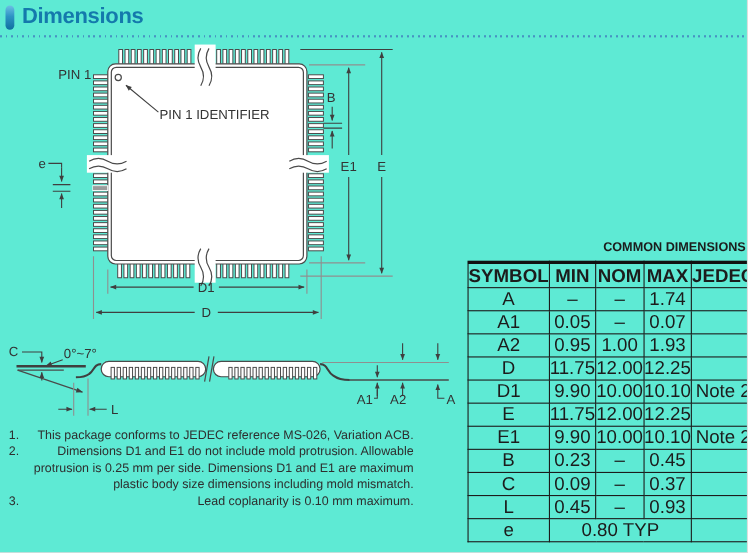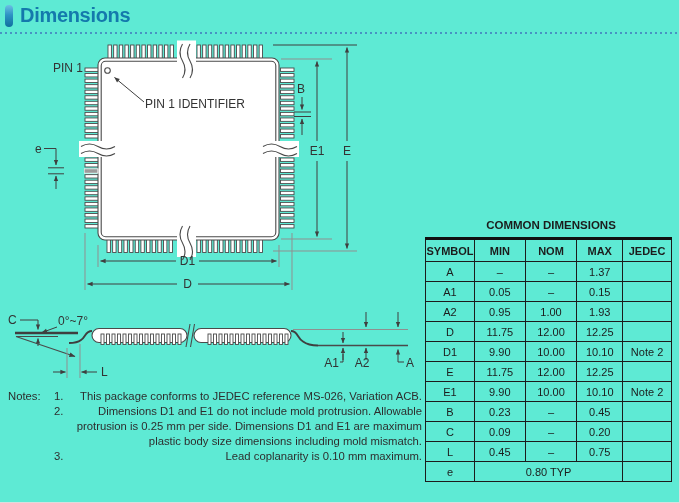--- a/index.html
+++ b/index.html
@@ -26,25 +26,25 @@
   
   .notes{position:absolute;left:8px;top:389px;width:412px;display:flex;
          font-size:11.3px;line-height:15px;color:#2e2e2e;}
   .notes-label{width:46px;flex:none;}
   .notes ol{list-style:none;margin:0;padding:0;}
   .notes li{display:flex;}
   .notes .num{width:16px;flex:none;}
   .notes .txt{width:352px;text-align:right;}
   
   .tblk{position:absolute;left:424px;top:219px;width:254px;color:#1c1c1c;}
-  .tbl-title{text-align:center;font-weight:bold;font-size:11.5px;}
+  .tbl-title{text-align:right;font-weight:bold;font-size:11.5px;}
   .tbl-sub{text-align:center;font-size:11px;margin-top:1px;}
   table.dim{border-collapse:collapse;margin:6px auto 0 1px;width:247px;
             border:1.5px solid #1c1c1c;border-top:3px solid #111;}
-  table.dim th,table.dim td{border:1px solid #1c1c1c;font-size:11px;text-align:center;
+  table.dim th,table.dim td{border:1px solid #1c1c1c;font-size:17px;text-align:center;
             padding:0;height:19px;}
   table.dim th{height:21px;font-weight:bold;}
 </style>
 </head>
 <body>
 
 <div class="page">
 
   <div class="hdr">
     <div class="pill"></div>
@@ -319,21 +319,20 @@
       <line class="dim" x1="366" y1="360" x2="366" y2="348" marker-end="url(#m-ah)"></line>
       <text x="362" y="367" text-anchor="middle">A2</text>
 
       <line class="dim" x1="398" y1="312" x2="398" y2="327" marker-end="url(#m-ah)"></line>
       <path class="dim" d="M404,362 L398,362 L398,349.5" fill="none" marker-end="url(#m-ah)"></path>
       <text x="406" y="367">A</text>
     </g>
   </svg>
 
   <div class="notes">
-    <span class="notes-label">Notes:</span>
     <ol>
       <li>
         <span class="num">1.</span>
         <span class="txt">This package conforms to JEDEC reference MS-026, Variation ACB.</span>
       </li>
       <li>
         <span class="num">2.</span>
         <span class="txt">Dimensions D1 and E1 do not include mold protrusion.  Allowable protrusion is 0.25 mm per side. Dimensions D1 and E1 are maximum plastic body size dimensions including mold mismatch.</span>
       </li>
       <li>
@@ -360,28 +359,28 @@
           <th>NOM</th>
           <th>MAX</th>
           <th>JEDEC</th>
         </tr>
       </thead>
       <tbody>
         <tr>
           <td>A</td>
           <td>–</td>
           <td>–</td>
-          <td>1.37</td>
+          <td>1.74</td>
           <td></td>
         </tr>
         <tr>
           <td>A1</td>
           <td>0.05</td>
           <td>–</td>
-          <td>0.15</td>
+          <td>0.07</td>
           <td></td>
         </tr>
         <tr>
           <td>A2</td>
           <td>0.95</td>
           <td>1.00</td>
           <td>1.93</td>
           <td></td>
         </tr>
         <tr>
@@ -416,28 +415,28 @@
           <td>B</td>
           <td>0.23</td>
           <td>–</td>
           <td>0.45</td>
           <td></td>
         </tr>
         <tr>
           <td>C</td>
           <td>0.09</td>
           <td>–</td>
-          <td>0.20</td>
+          <td>0.37</td>
           <td></td>
         </tr>
         <tr>
           <td>L</td>
           <td>0.45</td>
           <td>–</td>
-          <td>0.75</td>
+          <td>0.93</td>
           <td></td>
         </tr>
         <tr>
           <td>e</td>
           <td colspan="3">0.80 TYP</td>
           <td></td>
         </tr>
       </tbody>
     </table>
   </div>

